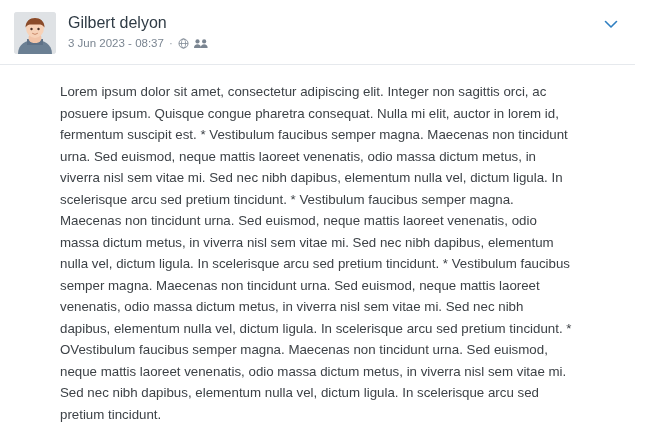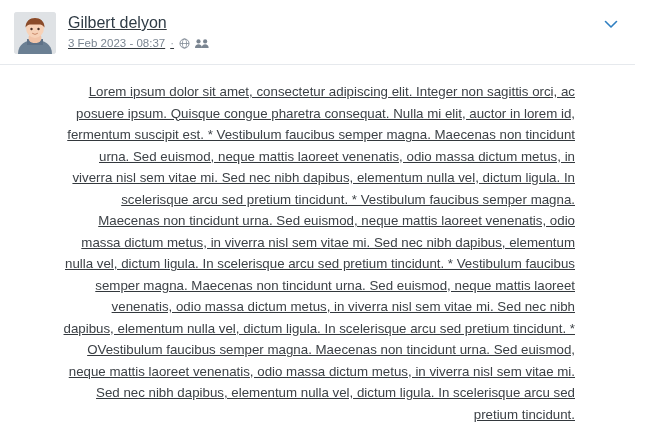--- a/index.html
+++ b/index.html
@@ -15,21 +15,20 @@
     color: #33383d;
     overflow: hidden;
   }
 
   .post {
     position: relative;
     width: 635px;
     height: 436px;
     box-sizing: border-box;
     background: #ffffff;
-    text-decoration: underline;
   }
 
   .post-header {
     display: flex;
     align-items: flex-start;
     padding: 12px 14px 10px 14px;
     border-bottom: 1px solid #e6e9ed;
     position: relative;
     background: #ffffff;
   }
@@ -82,21 +81,21 @@
 
   .post-body {
     padding: 16px 60px 6px 60px;
   }
 
   .post-text {
     font-size: 13.3px;
     line-height: 21.5px;
     color: #3d4247;
     margin: 0;
-    text-align: right;
+    text-align: left;
   }
 
   .post-actions {
     padding: 12px 60px 10px 60px;
     font-size: 12.2px;
     color: #8b949d;
     display: flex;
     align-items: center;
     gap: 7px;
   }
@@ -125,21 +124,21 @@
         <path d="M11.5 15.5 C11.5 9 16 6 21 6 C26 6 30.5 9 30.5 15.5 C28 11.5 25 12.5 21 12.5 C17 12.5 14 11.5 11.5 15.5 Z" fill="#8a4b2a"></path>
         <circle cx="17.5" cy="17" r="1.2" fill="#4a3228"></circle>
         <circle cx="24.5" cy="17" r="1.2" fill="#4a3228"></circle>
         <path d="M18.5 21.5 q2.5 2 5 0" stroke="#c98a6a" stroke-width="1" fill="none" stroke-linecap="round"></path>
       </svg>
     </div>
 
     <div class="header-text">
       <div class="author">Gilbert delyon</div>
       <div class="meta">
-        <span>3 Feb 2023 - 08:37</span>
+        <span>3 Jun 2023 - 08:37</span>
         <span class="dot">·</span>
         <span class="icon">
           <svg width="11" height="11" viewBox="0 0 16 16" xmlns="http://www.w3.org/2000/svg">
             <circle cx="8" cy="8" r="6.6" fill="none" stroke="#7a8591" stroke-width="1.3"></circle>
             <ellipse cx="8" cy="8" rx="3" ry="6.6" fill="none" stroke="#7a8591" stroke-width="1.1"></ellipse>
             <line x1="1.5" y1="8" x2="14.5" y2="8" stroke="#7a8591" stroke-width="1.1"></line>
           </svg>
         </span>
         <span class="icon">
           <svg width="14" height="11" viewBox="0 0 20 14" xmlns="http://www.w3.org/2000/svg">

